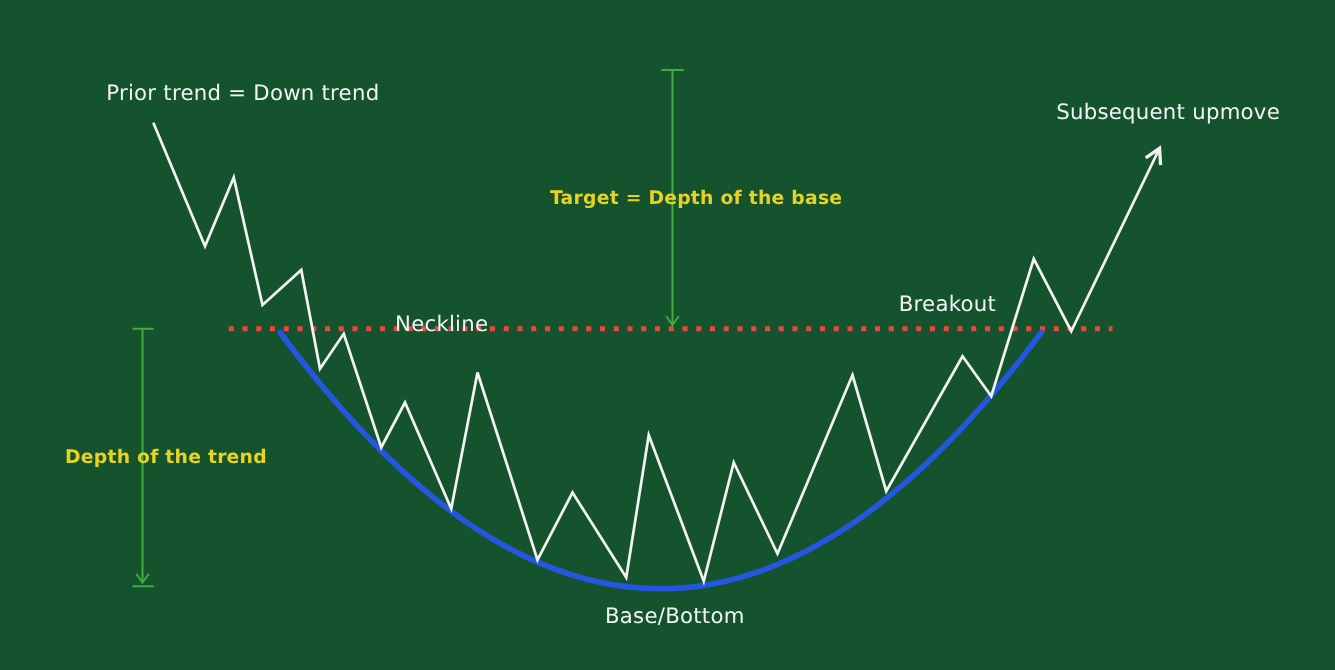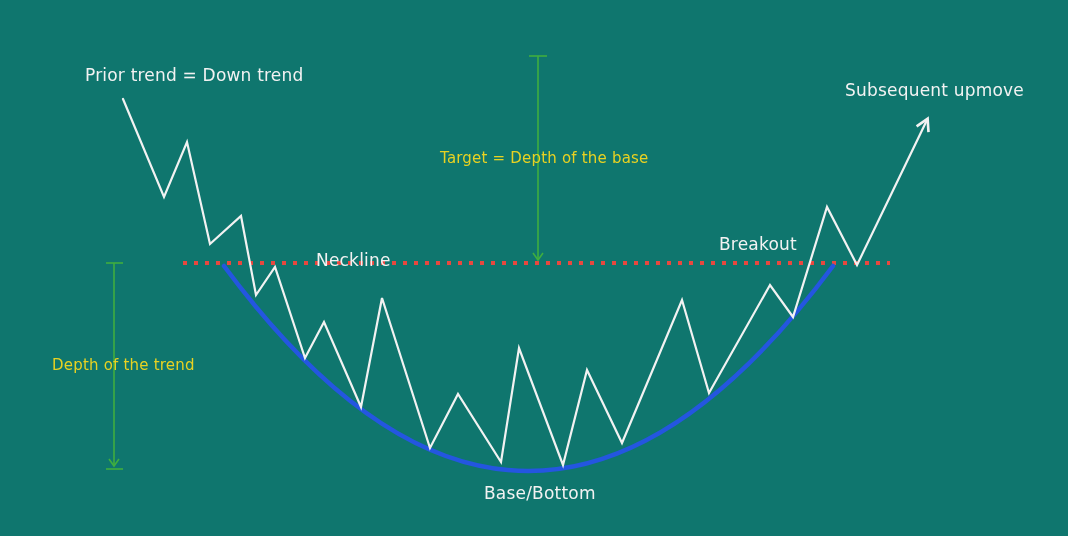--- a/index.html
+++ b/index.html
@@ -1,33 +1,33 @@
 <!DOCTYPE html>
 <html><head>
 <meta charset="utf-8">
 <style>
   html,body{margin:0;padding:0;background:#000;}
   .stage{
     position:relative;
     width:1068px;height:536px;
-    background:#0f766e;
+    background:#14532d;
     overflow:hidden;
     font-family:"DejaVu Sans","Liberation Sans",sans-serif;
   }
   .stage svg{position:absolute;left:0;top:0;}
   .lbl{
     position:absolute;
     white-space:nowrap;
     font-size:17px;
     color:#f2f2f2;
     letter-spacing:0.2px;
   }
   .lbl.yellow{
     font-size:15px;
-    font-weight:normal;
+    font-weight:bold;
     color:#e8d222;
   }
   .lbl-prior{left:85px;top:65px;}
   .lbl-upmove{left:845px;top:80px;}
   .lbl-target{left:440px;top:149px;}
   .lbl-neckline{left:316px;top:250px;}
   .lbl-breakout{left:719px;top:234px;}
   .lbl-depth{left:52px;top:356px;}
   .lbl-base{left:484px;top:483px;}
 </style>

